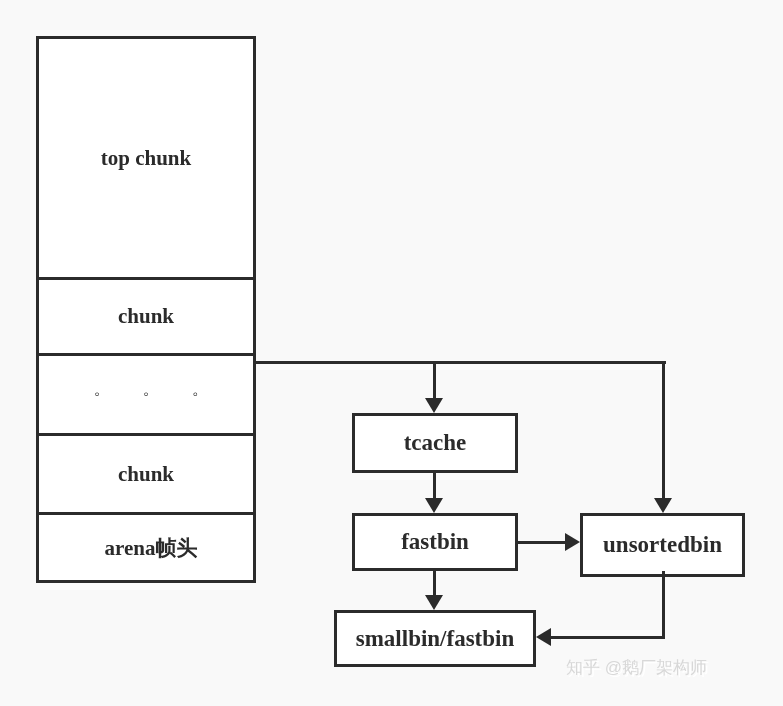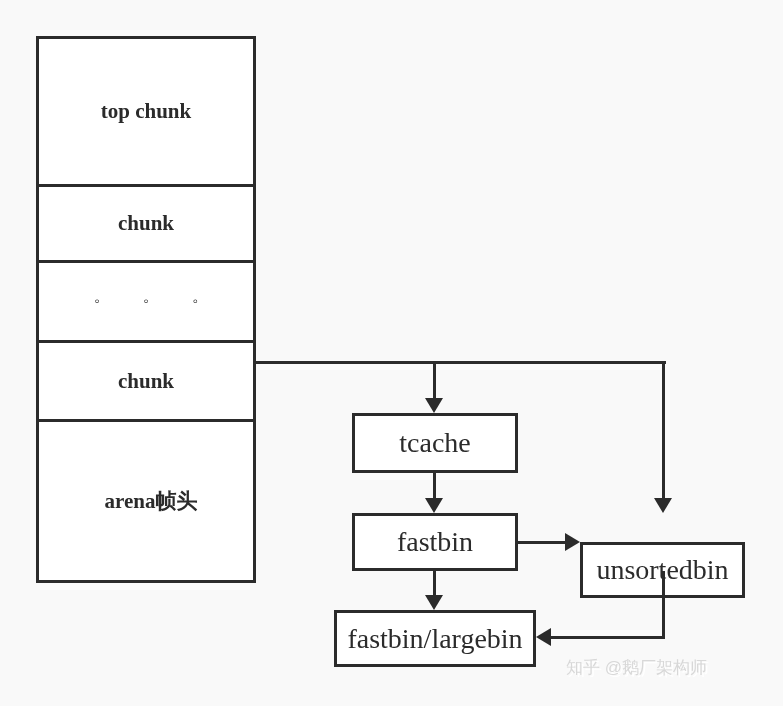--- a/index.html
+++ b/index.html
@@ -26,37 +26,37 @@
     display:flex;flex-direction:column;
   }
   .cell{
     display:flex;align-items:center;justify-content:center;
     border-bottom:3px solid var(--stroke);
     font-weight:bold;font-size:21px;
     box-sizing:border-box;
     background:var(--fill);
   }
   .cell:last-child{border-bottom:none;padding-left:10px;}
-  .cell-top{height:148px;}
+  .cell-top{height:241px;}
   .cell-chunk1{height:76px;}
   .cell-dots{height:80px;font-size:15px;letter-spacing:20px;padding-left:20px;}
   .cell-chunk2{height:79px;}
   .cell-arena{flex:1;}
   
   .node{
     position:absolute;
     background:var(--fill);
     border:3px solid var(--stroke);
     box-sizing:border-box;
     display:flex;align-items:center;justify-content:center;
-    font-weight:normal;font-size:28px;
+    font-weight:bold;font-size:23px;
   }
   .node-tcache{left:352px;top:413px;width:166px;height:60px;}
   .node-fastbin{left:352px;top:513px;width:166px;height:58px;}
-  .node-unsortedbin{left:580px;top:542px;width:165px;height:56px;}
+  .node-unsortedbin{left:580px;top:513px;width:165px;height:64px;}
   .node-smallbin{left:334px;top:610px;width:202px;height:57px;}
   
   .line{position:absolute;background:var(--stroke);}
   .lh{height:3px;}
   .lv{width:3px;}
   
   .arr{position:absolute;width:0;height:0;}
   .arr-down{border-left:9px solid transparent;border-right:9px solid transparent;border-top:15px solid var(--stroke);}
   .arr-right{border-top:9px solid transparent;border-bottom:9px solid transparent;border-left:15px solid var(--stroke);}
   .arr-left{border-top:9px solid transparent;border-bottom:9px solid transparent;border-right:15px solid var(--stroke);}
@@ -95,21 +95,21 @@
   <div class="node node-tcache">
     <span>tcache</span>
   </div>
   <div class="node node-fastbin">
     <span>fastbin</span>
   </div>
   <div class="node node-unsortedbin">
     <span>unsortedbin</span>
   </div>
   <div class="node node-smallbin">
-    <span>fastbin/largebin</span>
+    <span>smallbin/fastbin</span>
   </div>
 
   <div class="line lh" style="left:256px;top:361px;width:410px;"></div>
 
   <div class="line lv" style="left:433px;top:361px;height:40px;"></div>
   <div class="arr arr-down" style="left:425px;top:398px;"></div>
 
   <div class="line lv" style="left:662px;top:361px;height:138px;"></div>
   <div class="arr arr-down" style="left:654px;top:498px;"></div>
 

